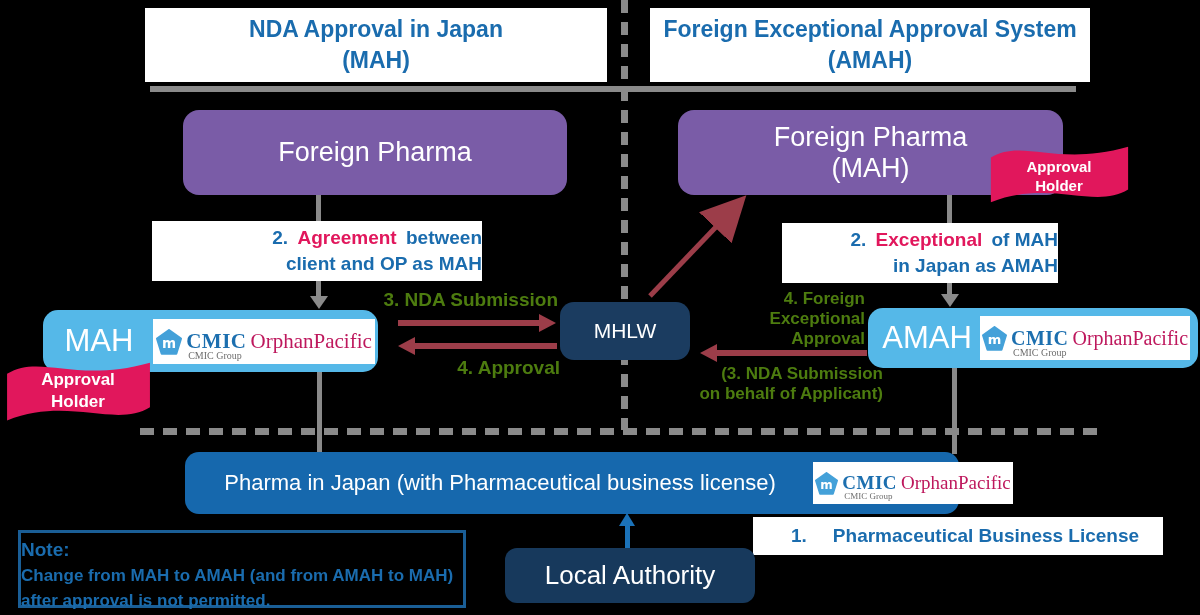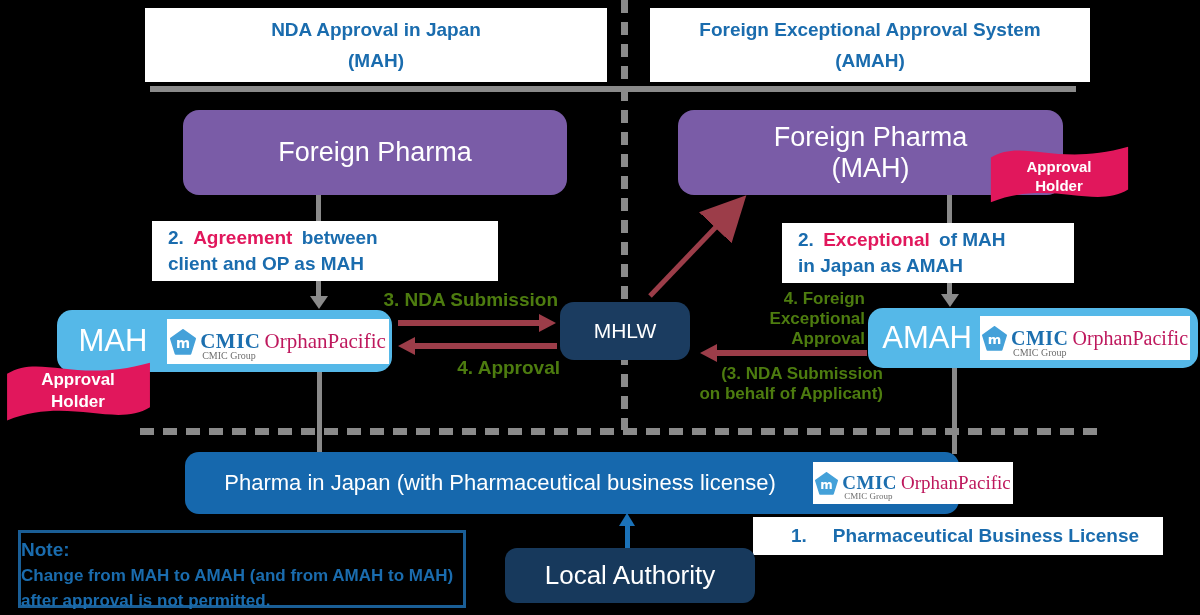--- a/index.html
+++ b/index.html
@@ -4,36 +4,36 @@
 <style>
   html,body{margin:0;padding:0;background:#000;}
   #stage{
     position:relative;width:1200px;height:615px;background:#000;overflow:hidden;
     font-family:"Liberation Sans","DejaVu Sans",sans-serif;
   }
   .abs{position:absolute;}
   
   .whitebox{background:#fff;}
   .hdr{
-    background:#fff;color:#1A6CAE;font-weight:bold;font-size:19px;line-height:31px;
+    background:#fff;color:#1A6CAE;font-weight:bold;font-size:23px;line-height:31px;
     text-align:center;display:flex;flex-direction:column;justify-content:center;
   }
   .purplebox{
     background:#7A5CA7;border-radius:16px;color:#fff;font-size:27px;
     display:flex;flex-direction:column;justify-content:center;align-items:center;line-height:31px;
   }
   .bluebox{background:#55B8E8;border-radius:15px;color:#fff;}
   .navybox{
     background:#1B3C60;border-radius:14px;color:#fff;
     display:flex;align-items:center;justify-content:center;
   }
   .midbluebox{background:#1668AD;border-radius:14px;color:#fff;}
   .steplbl{
-    background:#fff;color:#1A6CAE;font-weight:bold;font-size:19px;line-height:26px;text-align:left;
-    display:flex;flex-direction:column;justify-content:center;padding-left:16px;
+    background:#fff;color:#1A6CAE;font-weight:bold;font-size:19px;line-height:26px;text-align:right;
+    display:flex;flex-direction:column;justify-content:center;
   }
   .hl{color:#E1175C;}
   .bluetext{color:#4d7c0f;font-weight:bold;text-align:right;}
   
   .gline{background:#8A8A8A;}
   .vdash{
     width:7px;
     background:repeating-linear-gradient(to bottom,#8A8A8A 0 13px,transparent 13px 22px);
   }
   .hdash{
@@ -125,21 +125,21 @@
 
   <div class="abs steplbl" style="left:782px;top:223px;width:276px;height:60px;">
     <div>
       <span>2.</span>
       <span class="hl" style="margin:0 4px;">Exceptional</span>
       <span>of MAH</span>
     </div>
     <div>in Japan as AMAH</div>
   </div>
 
-  <div class="abs bluebox" style="left:57px;top:310px;width:335px;height:62px;">
+  <div class="abs bluebox" style="left:43px;top:310px;width:335px;height:62px;">
     <div style="position:absolute;left:0;top:0;width:112px;height:62px;display:flex;align-items:center;justify-content:center;font-size:31px;">MAH</div>
     <div class="logo" style="position:absolute;left:110px;top:9px;width:222px;height:45px;">
       <svg width="26" height="26" viewBox="0 0 100 100">
         <path d="M50 4 L96 37 L78 95 L22 95 L4 37 Z" fill="#44A1D9" stroke="#44A1D9" stroke-width="8" stroke-linejoin="round"></path>
         <text x="50" y="72" text-anchor="middle" font-size="52" font-weight="bold" fill="#fff" font-family="'DejaVu Sans',sans-serif">m</text>
       </svg>
       <span class="stack">
         <span class="cmic">CMIC</span>
         <span class="orphan">OrphanPacific</span>
         <span class="group">CMIC Group</span>

